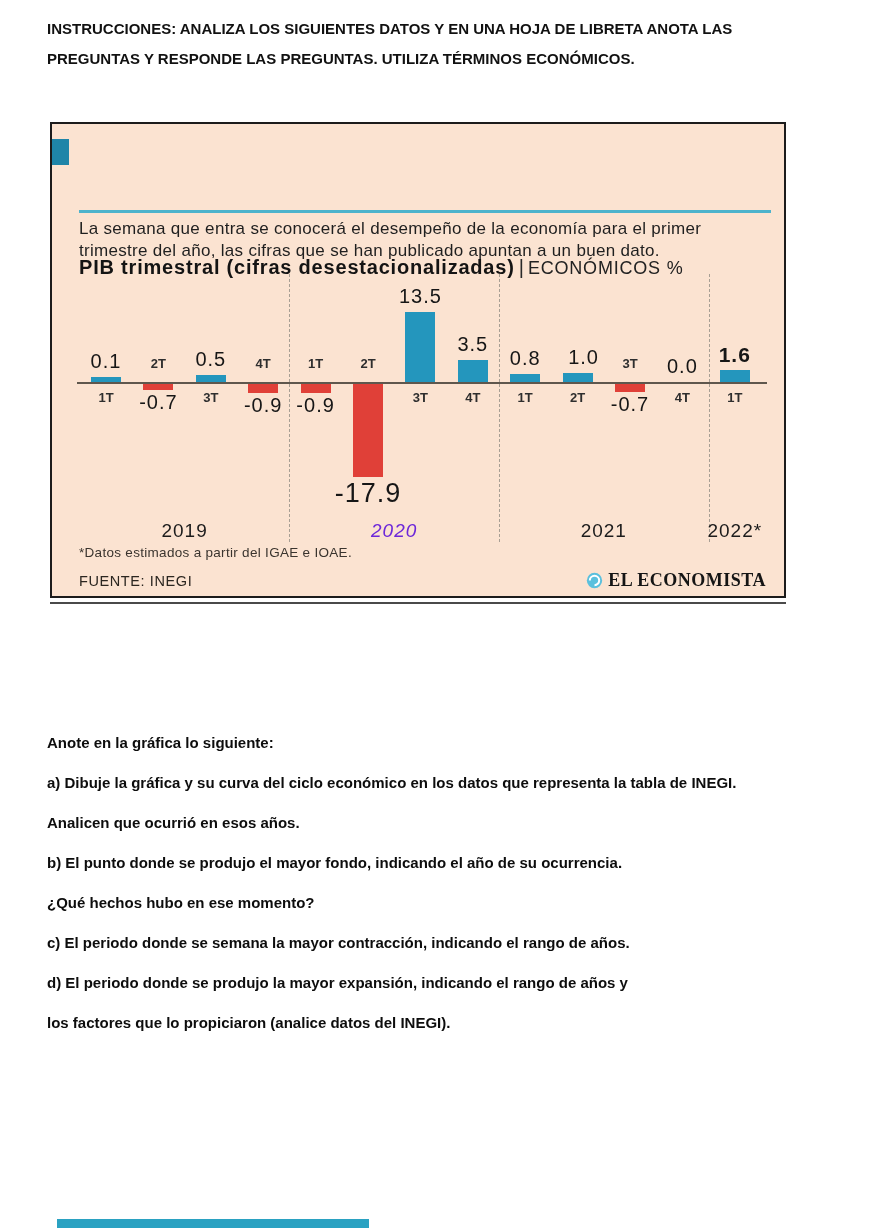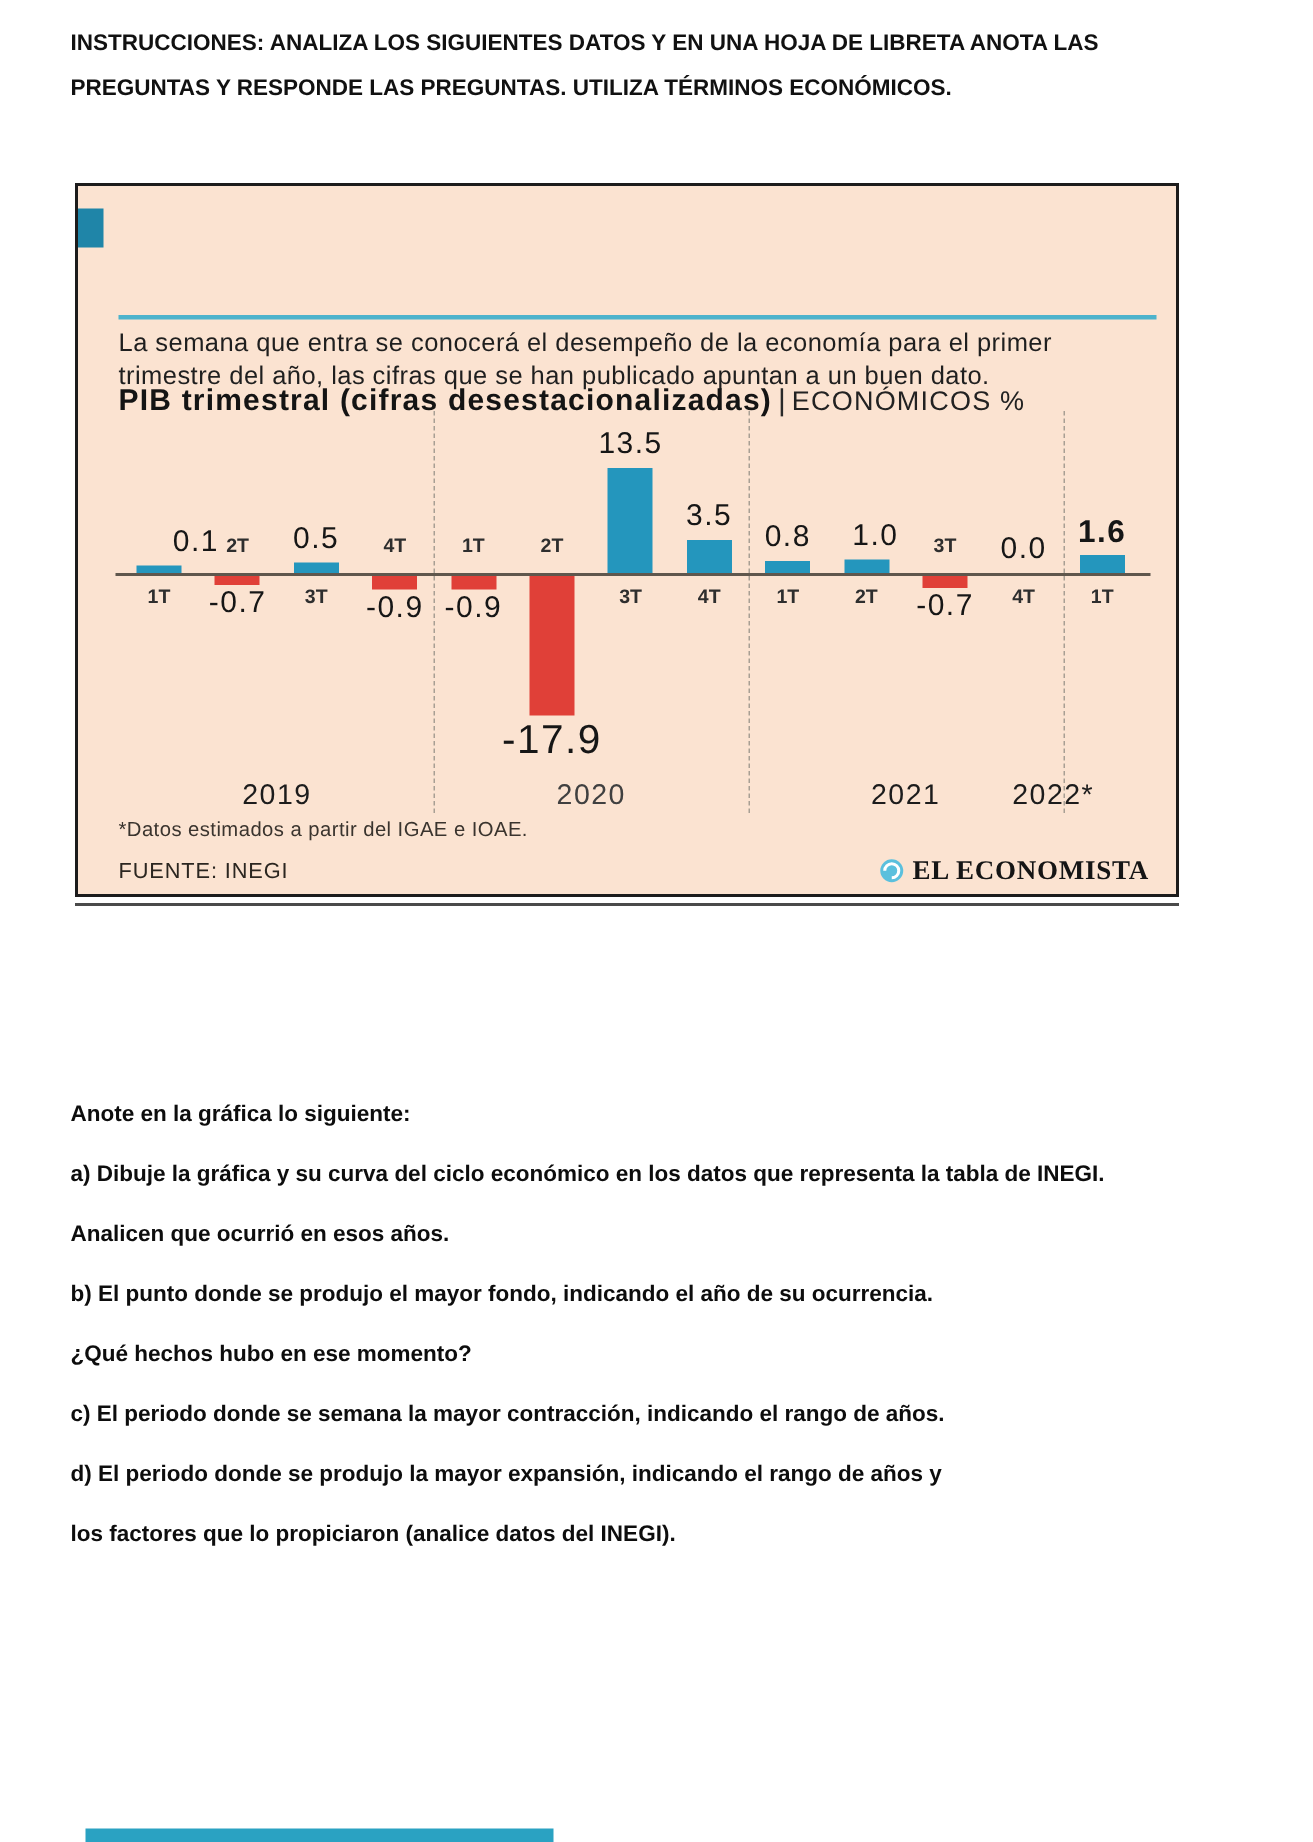--- a/index.html
+++ b/index.html
@@ -74,27 +74,27 @@
       <span>trimestre del año, las cifras que se han publicado apuntan a un buen dato.</span>
     </p>
 
     <h2 class="chart-heading"><span class="hb">PIB trimestral (cifras desestacionalizadas)</span><span class="hs">|</span><span class="hu">ECONÓMICOS %</span></h2>
 
     <div class="chart">
       <div class="axis"></div>
 
     <div style="position: absolute; left: 64.6px; top: 246px; width: 120px; text-align: center; font-size: 19px; color: rgb(28, 28, 28); letter-spacing: 1px;">2019</div>
         <div style="position: absolute; left: 229.4px; top: 0px; height: 268px; width: 0px; border-left: 1px dashed rgb(168, 159, 148);"></div>
-        <div style="position: absolute; left: 274.2px; top: 246px; width: 120px; text-align: center; font-size: 19px; color: #404040; letter-spacing: 1px;">2020</div>
+        <div style="position: absolute; left: 274.2px; top: 246px; width: 120px; text-align: center; font-size: 19px; color: #6d28d9; letter-spacing: 1px; font-style: italic;">2020</div>
         <div style="position: absolute; left: 439px; top: 0px; height: 268px; width: 0px; border-left: 1px dashed rgb(168, 159, 148);"></div>
         <div style="position: absolute; left: 483.8px; top: 246px; width: 120px; text-align: center; font-size: 19px; color: rgb(28, 28, 28); letter-spacing: 1px;">2021</div>
         <div style="position: absolute; left: 648.6px; top: 0px; height: 268px; width: 0px; border-left: 1px dashed rgb(168, 159, 148);"></div>
-        <div style="position: absolute; left: 614.8px; top: 246px; width: 120px; text-align: left; font-size: 19px; color: rgb(28, 28, 28); letter-spacing: 1px;">2022*</div>
+        <div style="position: absolute; left: 614.8px; top: 246px; width: 120px; text-align: center; font-size: 19px; color: rgb(28, 28, 28); letter-spacing: 1px;">2022*</div>
         <div style="position: absolute; left: 31px; width: 30px; top: 103px; height: 5px; background: rgb(36, 150, 189);"></div>
-        <div style="position: absolute; left: 6px; width: 80px; top: 76px; text-align: right; font-size: 20px; color: rgb(22, 22, 22); letter-spacing: 1px;">0.1</div>
+        <div style="position: absolute; left: 6px; width: 80px; top: 76px; text-align: center; font-size: 20px; color: rgb(22, 22, 22); letter-spacing: 1px;">0.1</div>
         <div style="position: absolute; left: 26px; width: 40px; top: 116px; text-align: center; font-size: 13px; font-weight: 700; color: rgb(46, 46, 46);">1T</div>
         <div style="position: absolute; left: 83.4px; width: 30px; top: 110px; height: 6px; background: rgb(224, 64, 56);"></div>
         <div style="position: absolute; left: 58.4px; width: 80px; top: 117px; text-align: center; font-size: 20px; color: rgb(22, 22, 22); letter-spacing: 1px;">-0.7</div>
         <div style="position: absolute; left: 78.4px; width: 40px; top: 82px; text-align: center; font-size: 13px; font-weight: 700; color: rgb(46, 46, 46);">2T</div>
         <div style="position: absolute; left: 135.8px; width: 30px; top: 101px; height: 7px; background: rgb(36, 150, 189);"></div>
         <div style="position: absolute; left: 110.8px; width: 80px; top: 74px; text-align: center; font-size: 20px; color: rgb(22, 22, 22); letter-spacing: 1px;">0.5</div>
         <div style="position: absolute; left: 130.8px; width: 40px; top: 116px; text-align: center; font-size: 13px; font-weight: 700; color: rgb(46, 46, 46);">3T</div>
         <div style="position: absolute; left: 188.2px; width: 30px; top: 110px; height: 9px; background: rgb(224, 64, 56);"></div>
         <div style="position: absolute; left: 163.2px; width: 80px; top: 120px; text-align: center; font-size: 20px; color: rgb(22, 22, 22); letter-spacing: 1px;">-0.9</div>
         <div style="position: absolute; left: 183.2px; width: 40px; top: 82px; text-align: center; font-size: 13px; font-weight: 700; color: rgb(46, 46, 46);">4T</div>

